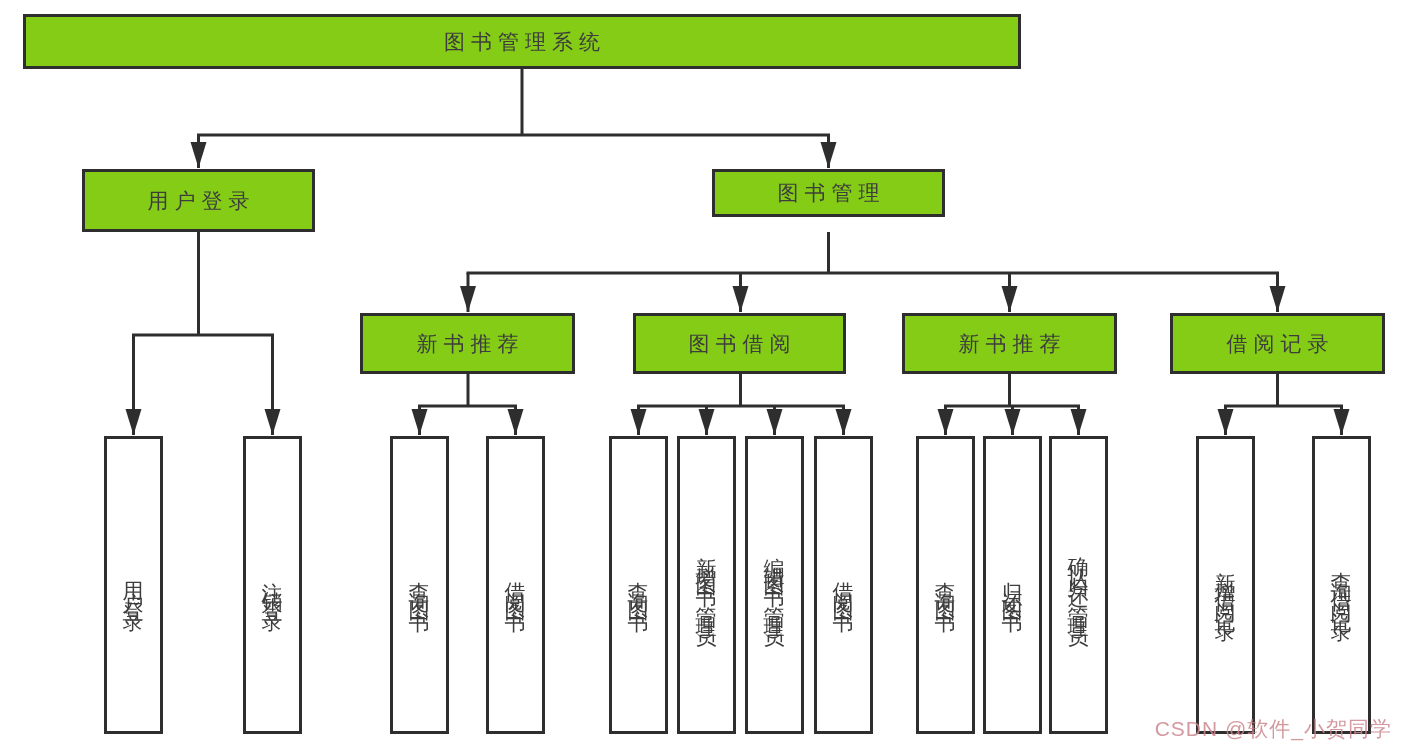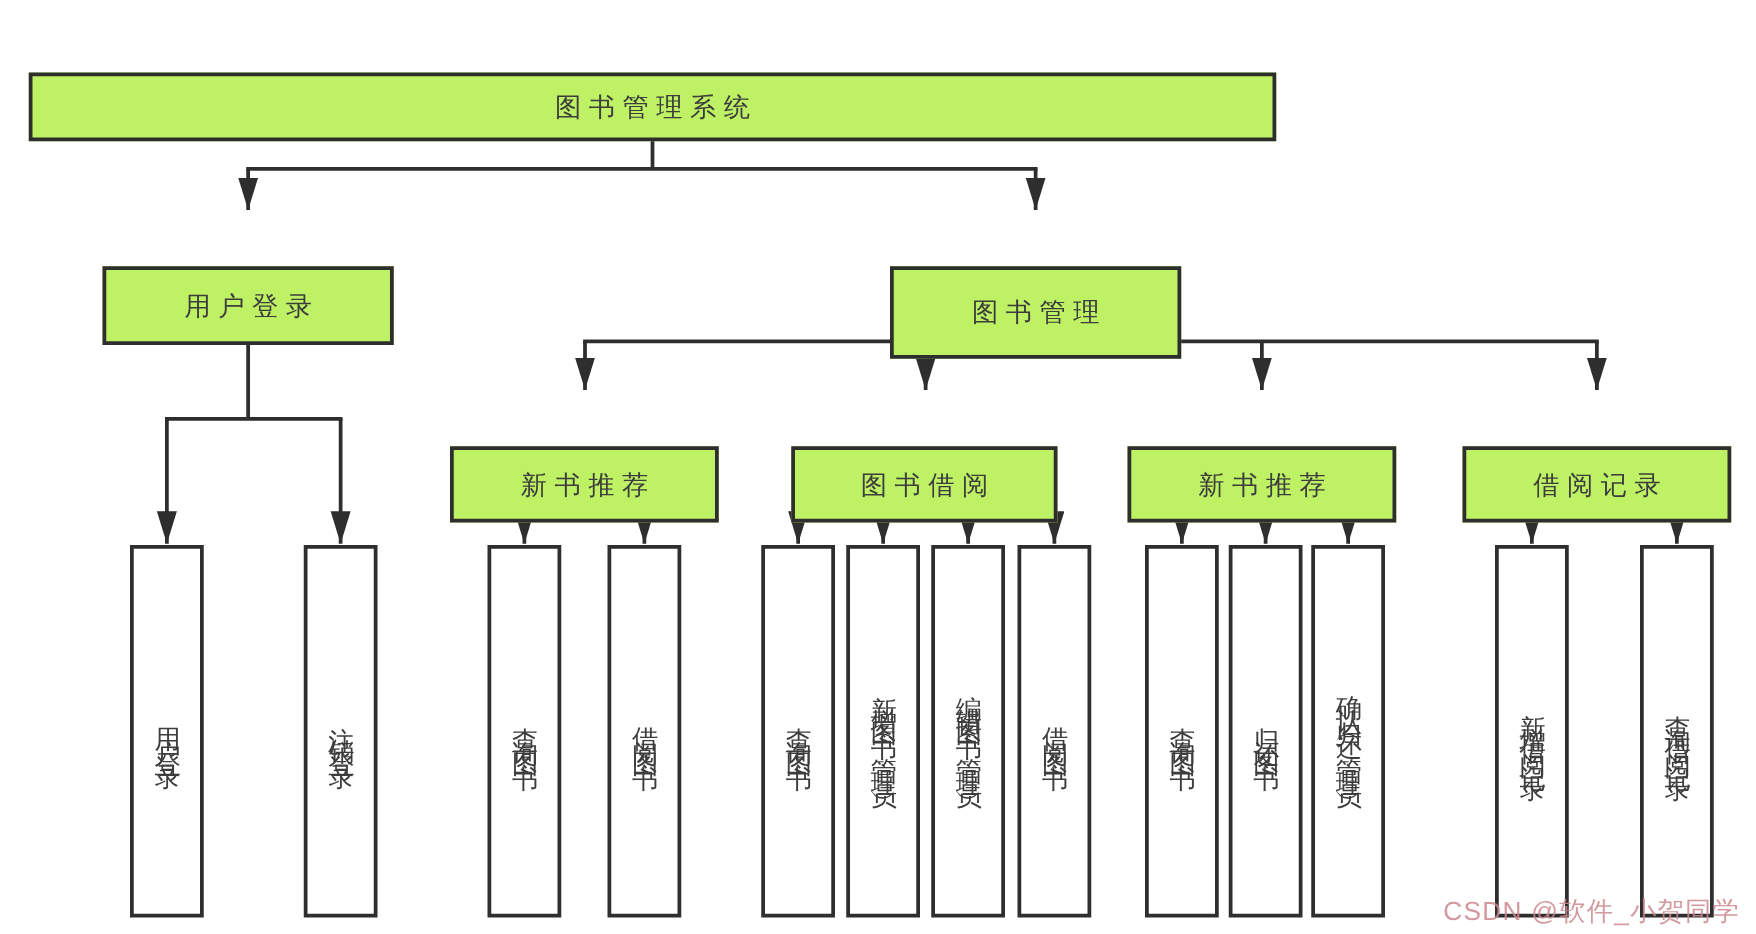--- a/index.html
+++ b/index.html
@@ -17,25 +17,24 @@
   }
   #connectors {
     position: absolute;
     left: 0; top: 0;
     width: 1405px; height: 747px;
   }
   .node {
     position: absolute;
     box-sizing: border-box;
     border: 3px solid var(--line);
-    background: #bef264;
+    background: #84cc16;
     display: flex;
     align-items: center;
     justify-content: center;
-    margin-top: 44px;
   }
   .node span {
     color: var(--text);
     font-size: 21px;
     letter-spacing: 6px;
     text-indent: 6px;
     white-space: nowrap;
   }
   .leaf {
     position: absolute;
@@ -116,21 +115,21 @@
       </g>
   </svg>
 
   <div class="node" style="left:23px; top:14px; width:998px; height:55px;">
     <span>图书管理系统</span>
   </div>
 
   <div class="node" style="left:82px; top:169px; width:233px; height:63px;">
     <span>用户登录</span>
   </div>
-  <div class="node" style="left:712px; top:169px; width:233px; height:74px;">
+  <div class="node" style="left:712px; top:169px; width:233px; height:48px;">
     <span>图书管理</span>
   </div>
 
   <div class="node" style="left:360px; top:313px; width:215px; height:61px;font-family:Liberation Mono, monospace;">
     <span>新书推荐</span>
   </div>
   <div class="node" style="left:633px; top:313px; width:213px; height:61px;">
     <span>图书借阅</span>
   </div>
   <div class="node" style="left:902px; top:313px; width:215px; height:61px;">

